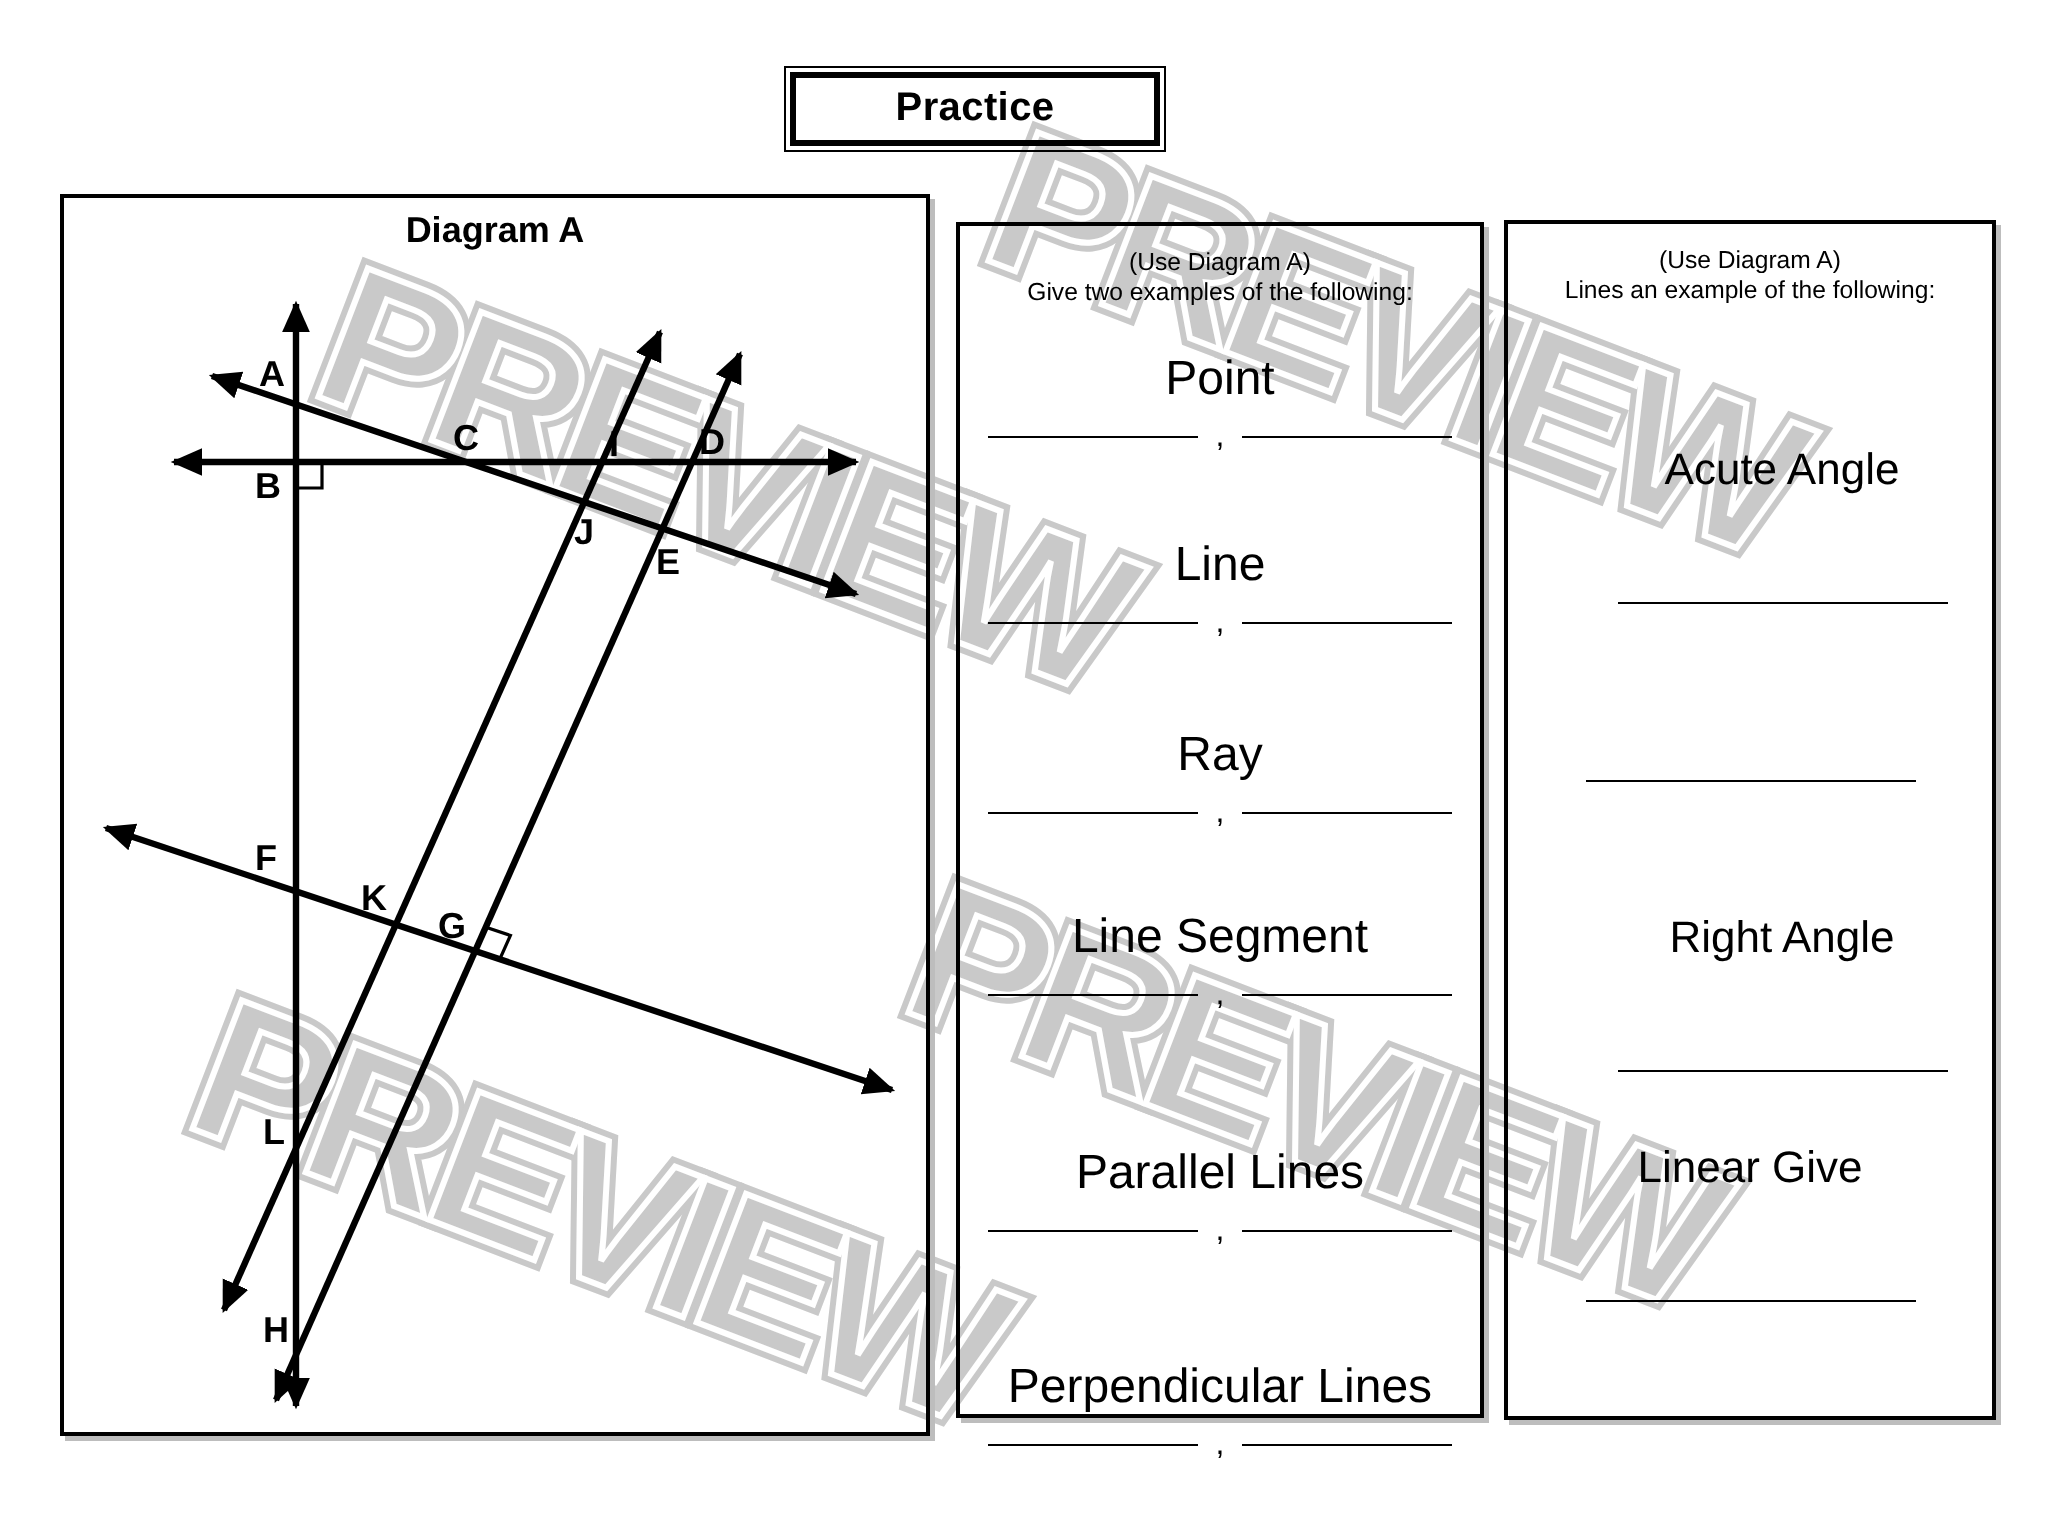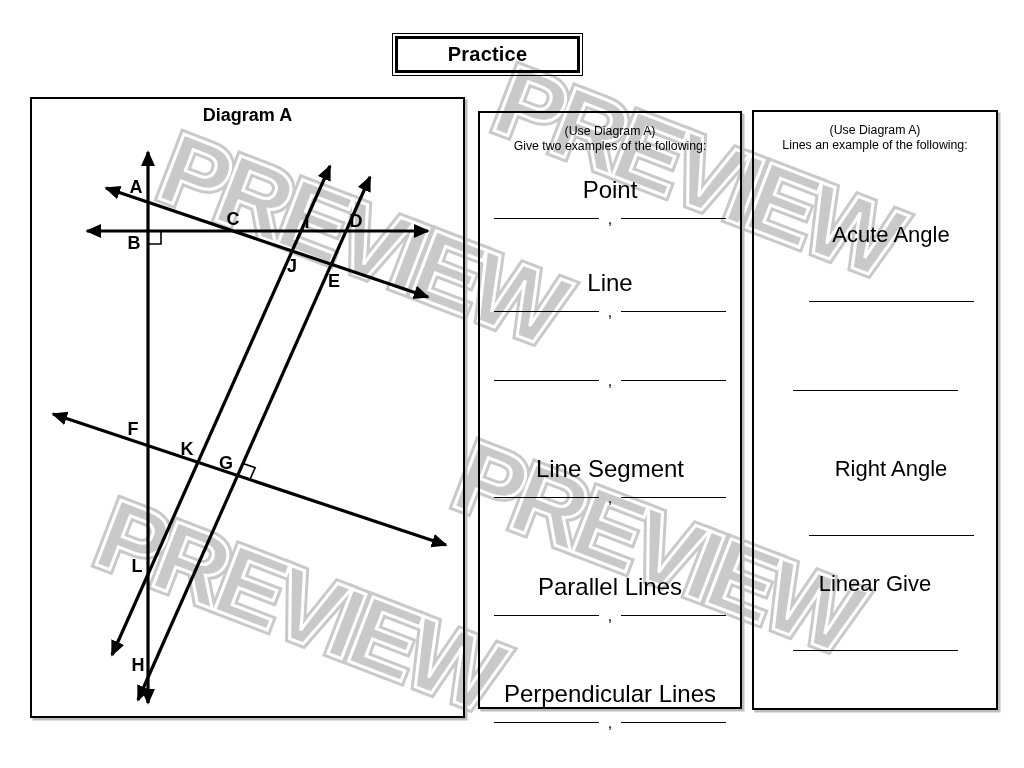--- a/index.html
+++ b/index.html
@@ -82,20 +82,21 @@
       </div>
       <div class="ws-item">
         <div class="item-heading">Line</div>
         <div class="blank-row">
           <span class="blank"></span>
           <span class="comma">,</span>
           <span class="blank"></span>
         </div>
       </div>
       <div class="ws-item">
+        <div class="item-heading">Ray</div>
         <div class="blank-row">
           <span class="blank"></span>
           <span class="comma">,</span>
           <span class="blank"></span>
         </div>
       </div>
       <div class="ws-item">
         <div class="item-heading">Line Segment</div>
         <div class="blank-row">
           <span class="blank"></span>

